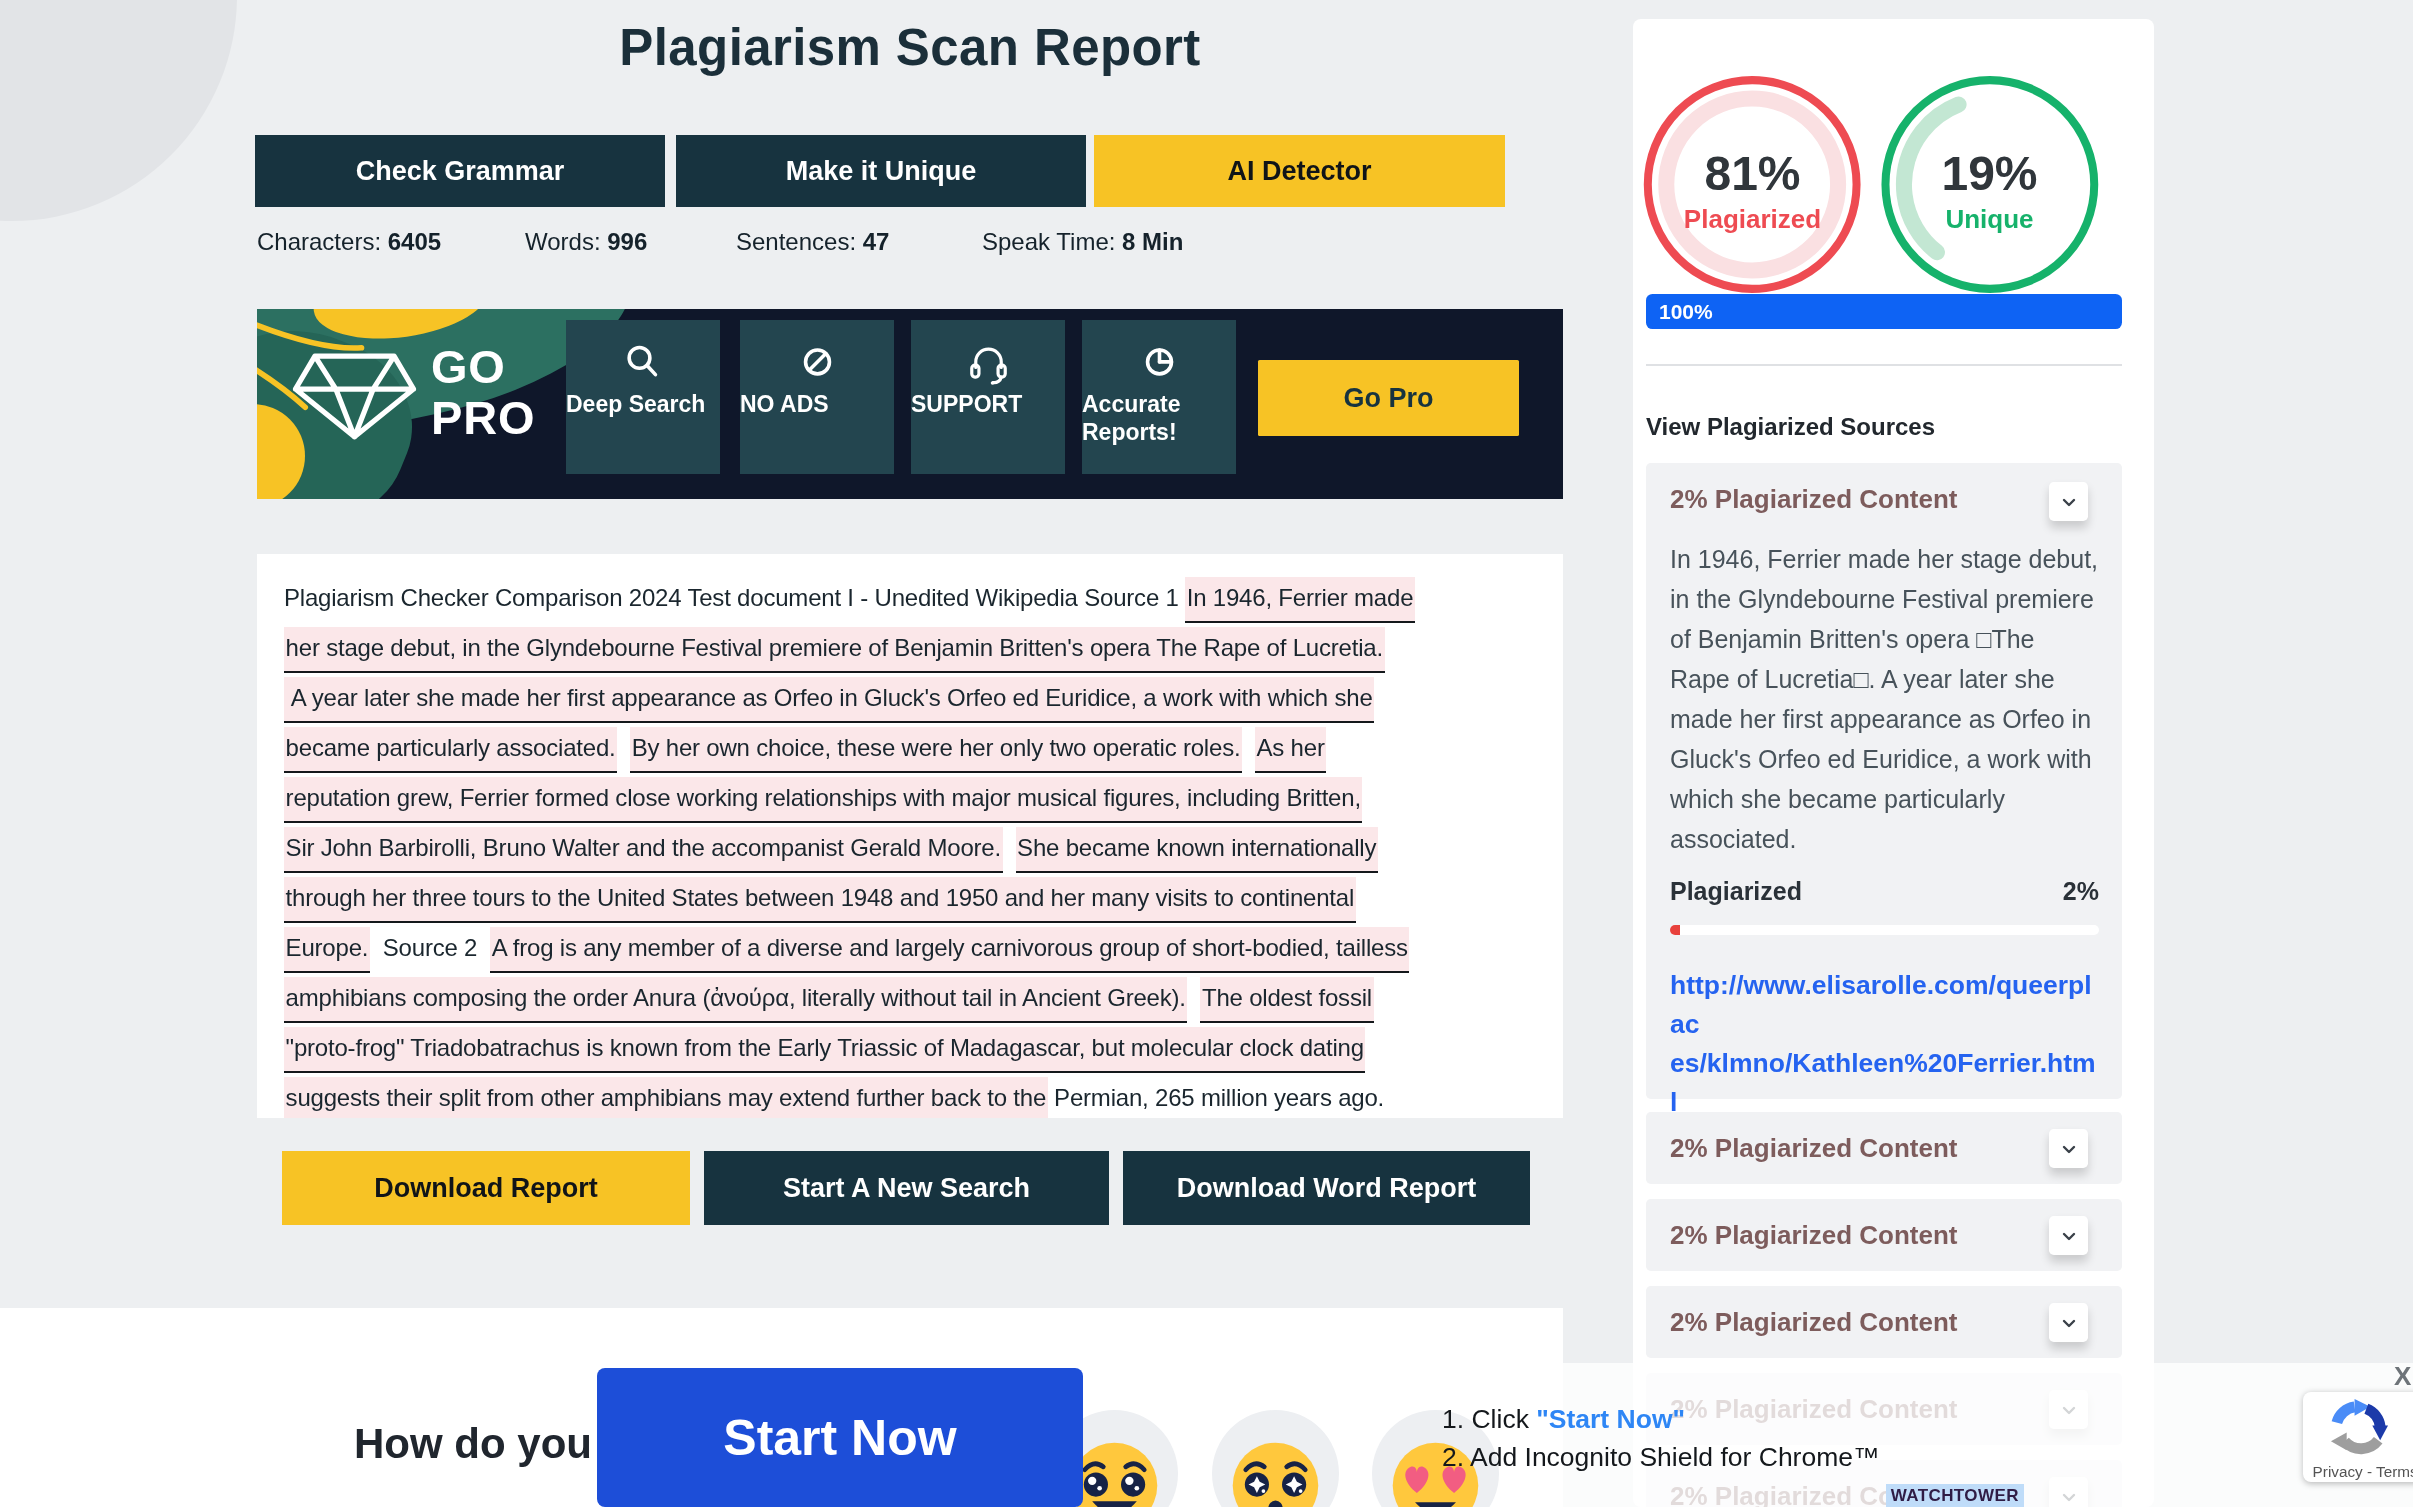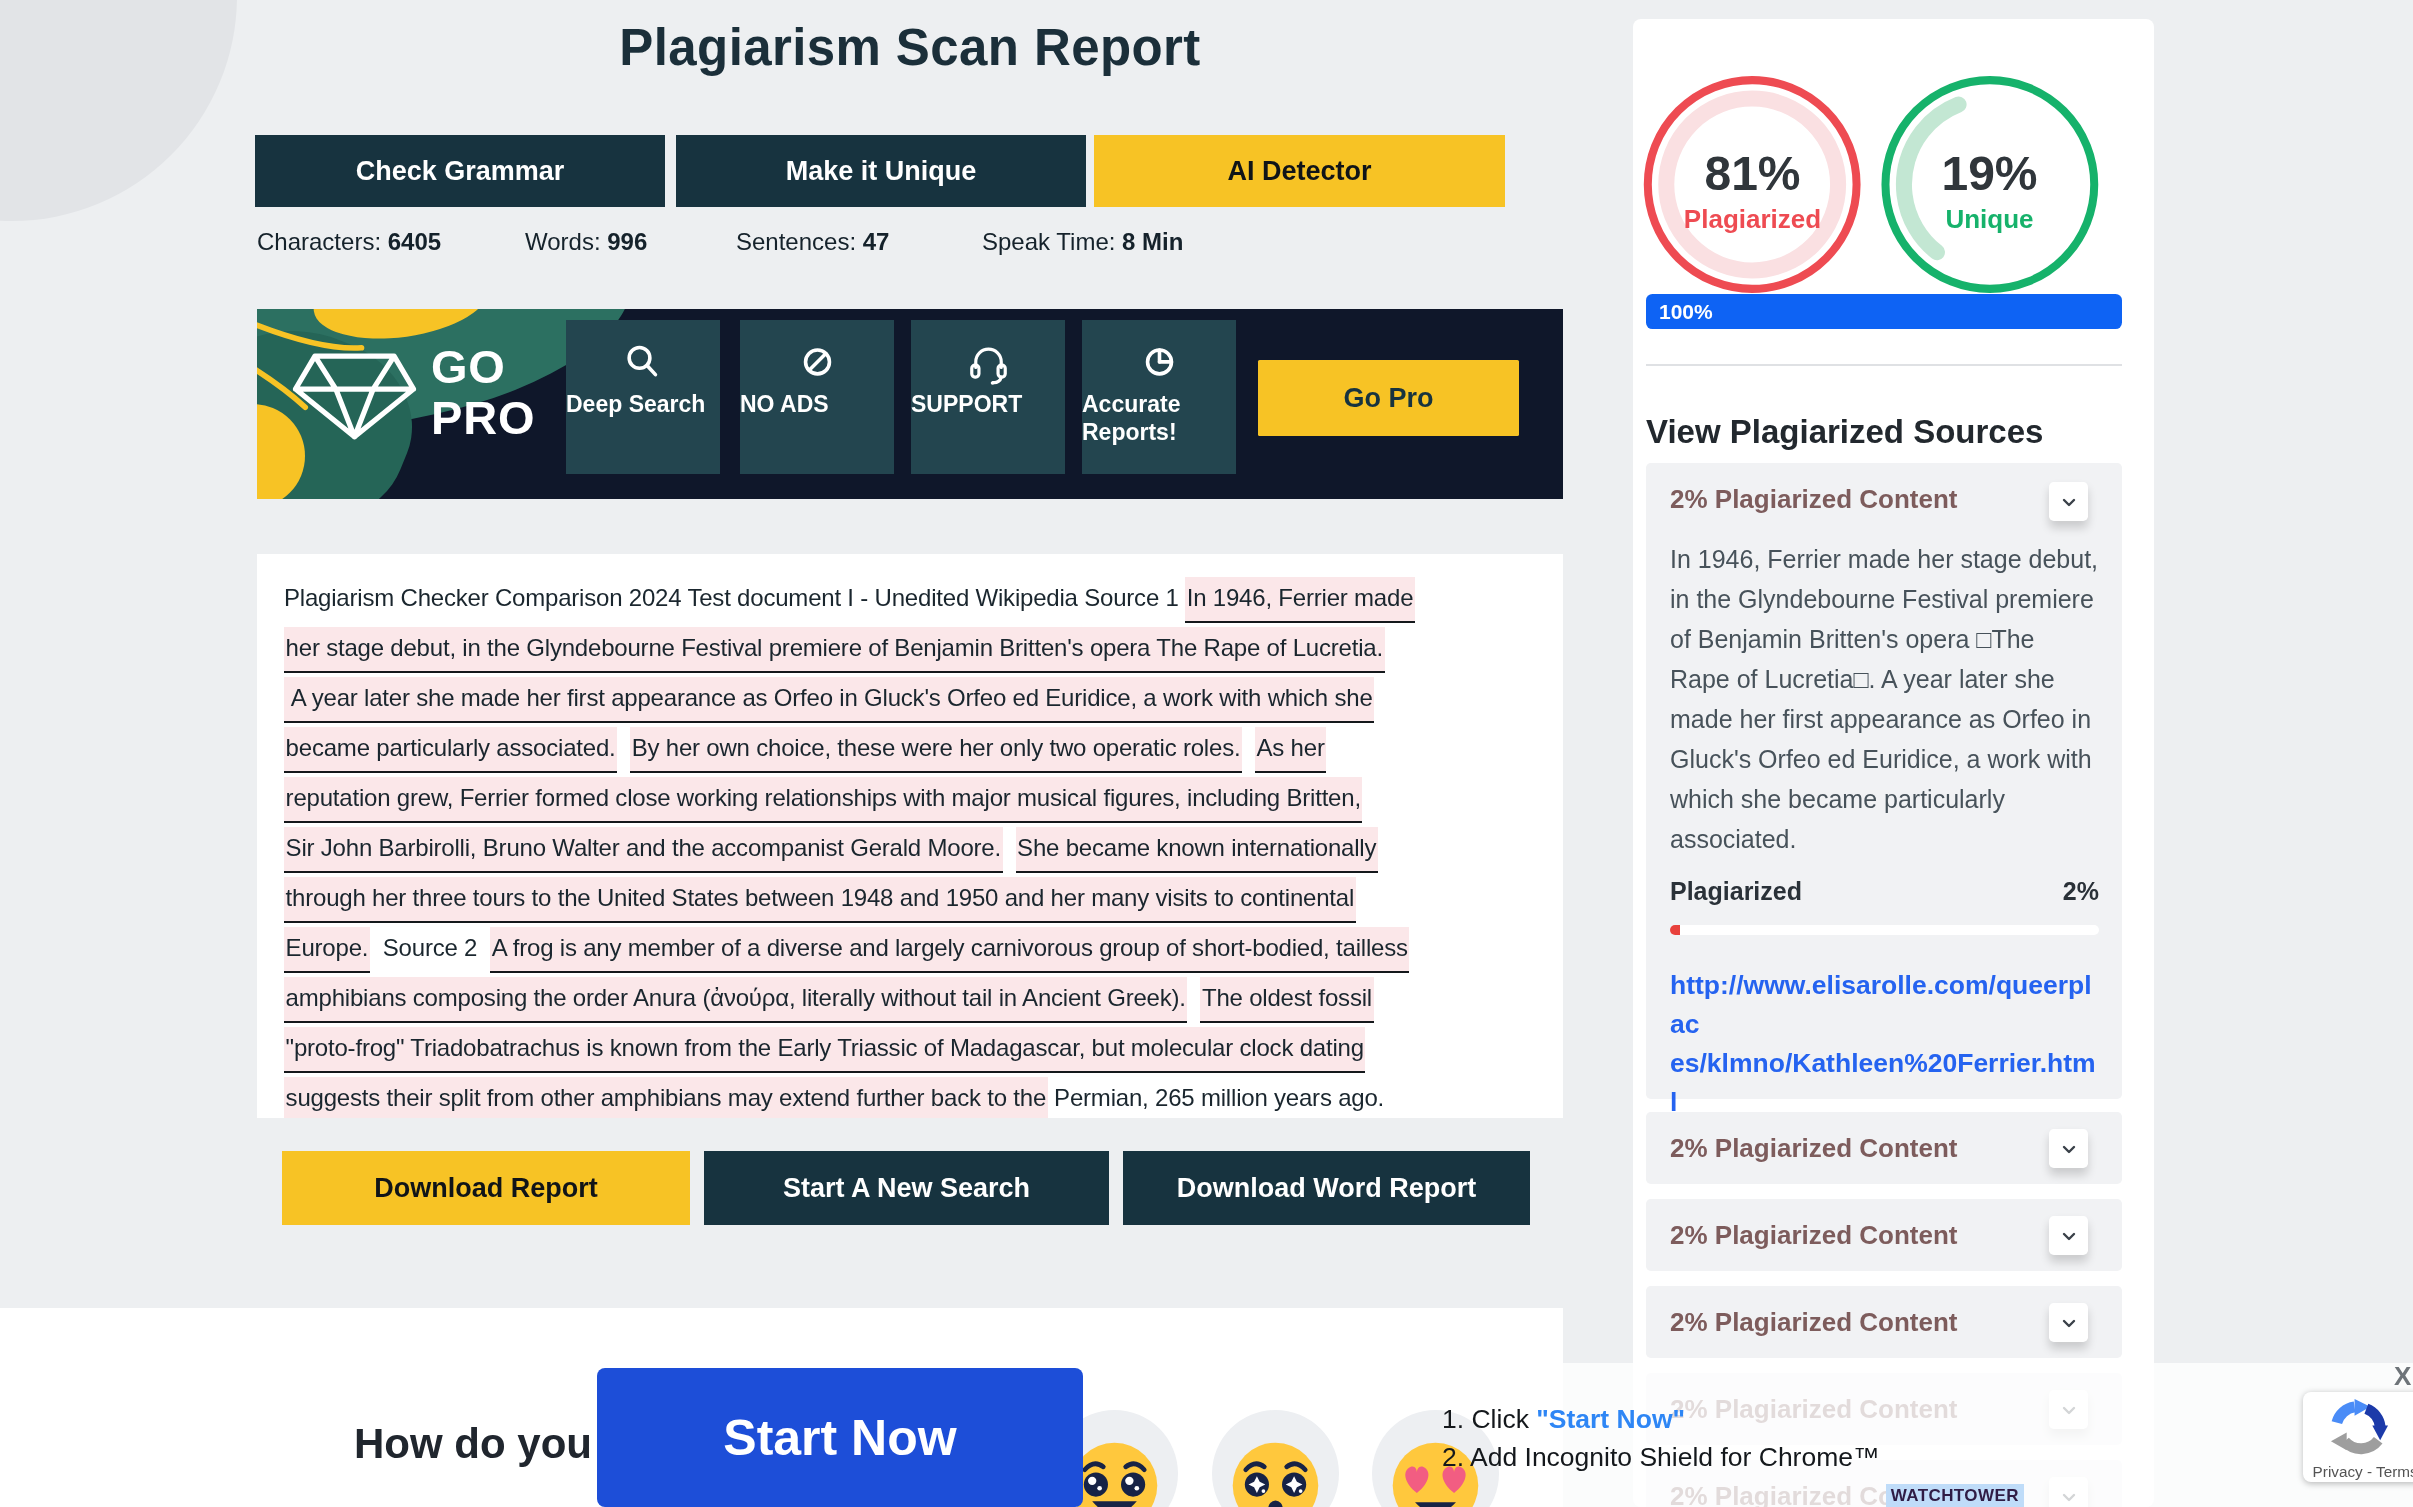--- a/index.html
+++ b/index.html
@@ -72,21 +72,21 @@
   #panel{position:absolute;left:1633px;top:19px;width:521px;height:1488px;background:#fff;border-radius:8px;z-index:1}
   #gauges{position:absolute;left:0;top:29px;width:521px;height:273px}
   .pct-num{position:absolute;width:161px;text-align:center;font-size:48px;font-weight:800;color:#30363B;top:127px}
   .pct-lbl{position:absolute;width:161px;text-align:center;font-size:26px;font-weight:700;top:185px}
   #plag-num,#plag-lbl{left:39px}
   #uniq-num,#uniq-lbl{left:276px}
   #plag-lbl{color:#EE4B52}
   #uniq-lbl{color:#16B26B}
   #progress-bar{position:absolute;left:13px;top:275px;width:476px;height:35px;background:#0E63F4;border-radius:6.4px;color:#fff;font-size:21px;font-weight:700;line-height:35px;padding-left:13px}
   .divider{position:absolute;left:13px;top:345px;width:476px;height:1.6px;background:#DFE1E4}
-  #sources-heading{position:absolute;left:13px;top:394px;font-size:33px;font-weight:800;color:#22282E}
+  #sources-heading{position:absolute;left:13px;top:394px;font-size:24px;font-weight:800;color:#22282E}
   .src-card{position:absolute;left:13px;width:476px;background:#F1F2F4;border-radius:4.8px}
   #card1{top:444px;height:636px;padding:21px 24px}
   .src-title{font-size:26px;font-weight:700;color:#7D5C5C}
   .chev-btn{position:absolute;right:34px;top:19px;width:39px;height:39px;background:#fff;border:none;border-radius:4.8px;box-shadow:0 6.4px 9.6px rgba(0,0,0,.16);display:flex;align-items:center;justify-content:center;cursor:pointer}
   #card1 .excerpt{margin-top:24px;width:429px;font-size:25px;line-height:40px;color:#47525A}
   .meta-row{margin-top:17.7px;width:429px;display:flex;justify-content:space-between;font-size:25px;font-weight:700;color:#2A3138}
   .mini-track{margin-top:19px;width:429px;height:10.4px;background:#fff;border-radius:5.6px;position:relative}
   .mini-fill{position:absolute;left:0;top:0;height:10.4px;width:9.6px;background:#E8413C;border-radius:5.6px 0 0 5.6px}
   .src-link{display:block;margin-top:31px;font-size:26.5px;font-weight:700;color:#2563F0;line-height:39px;cursor:pointer;text-decoration:none;word-break:break-all}
   .src-card.collapsed{height:72px;display:flex;align-items:center;padding:0 24px}

